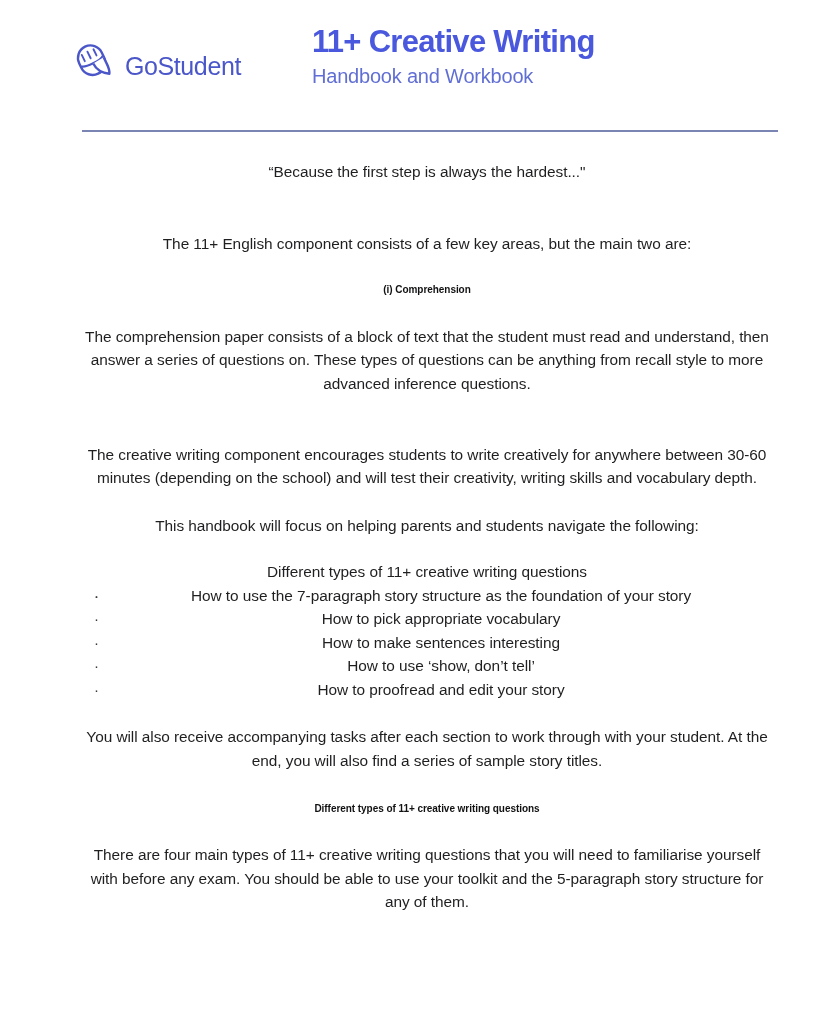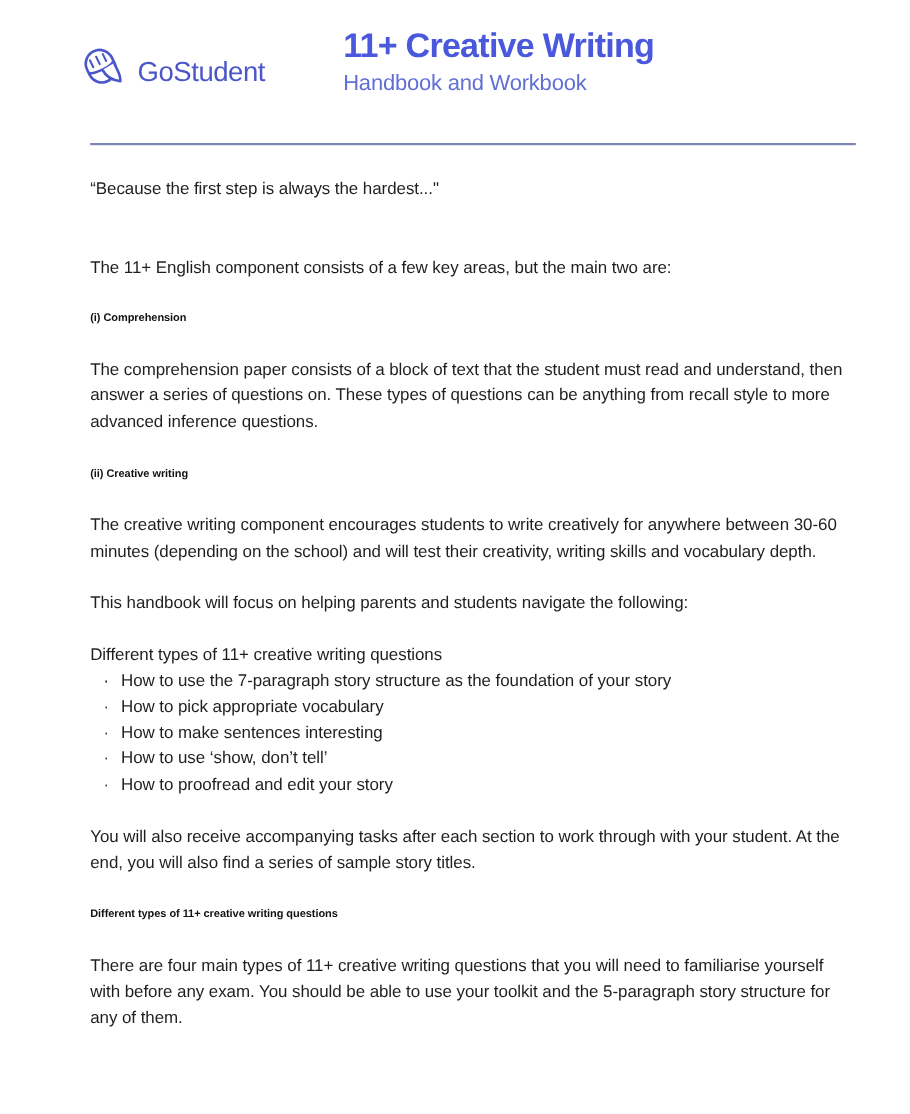--- a/index.html
+++ b/index.html
@@ -83,20 +83,21 @@
     height: 2px;
     background: #7b85b4;
   }
 
   
   .content {
     position: absolute;
     left: 82px;
     top: 160px;
     width: 690px;
+    text-align: center;
   }
   .para {
     font-size: 15.4px;
     line-height: 23.6px;
     color: #1f1f21;
     margin: 0;
     letter-spacing: -0.05px;
   }
   .heading {
     font-size: 10px;
@@ -175,21 +176,20 @@
     <div class="gap-md"></div>
 
     <p class="heading">(i) Comprehension</p>
 
     <div class="gap-md"></div>
 
     <p class="para">The comprehension paper consists of a block of text that the student must read and understand, then answer a series of questions on. These types of questions can be anything from recall style to more advanced inference questions.</p>
 
     <div class="gap-lg"></div>
 
-    <p class="heading">(ii) Creative writing</p>
 
     <div class="gap-md"></div>
 
     <p class="para">The creative writing component encourages students to write creatively for anywhere between 30-60 minutes (depending on the school) and will test their creativity, writing skills and vocabulary depth.</p>
 
     <div class="gap-lg"></div>
 
     <p class="para">This handbook will focus on helping parents and students navigate the following:</p>
 
     <div class="gap-md"></div>

